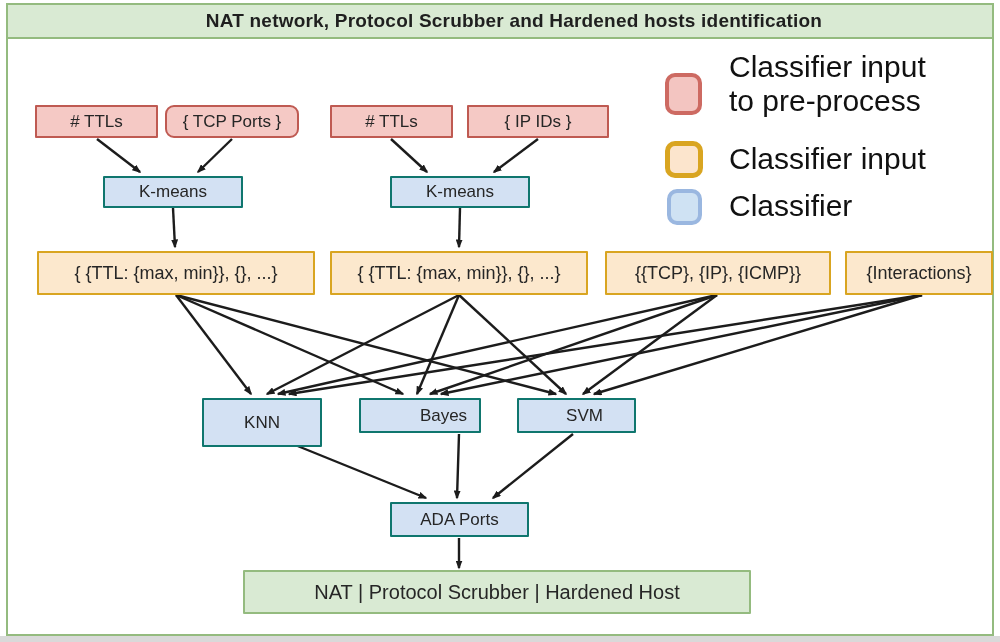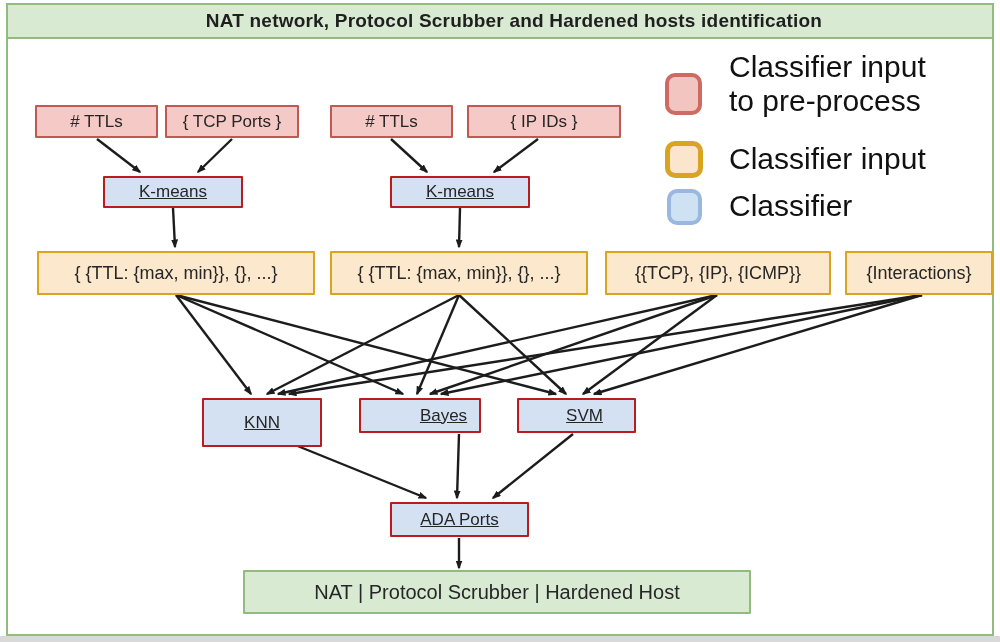--- a/index.html
+++ b/index.html
@@ -7,21 +7,21 @@
   .canvas { position:relative; width:1000px; height:642px; background:#ffffff; overflow:hidden; }
   .bottom-strip { position:absolute; left:0; top:636px; width:1000px; height:6px; background:#d9d9d9; }
   .frame { position:absolute; left:6px; top:3px; width:988px; height:633px; border:2px solid #94bb7f; background:#ffffff; }
   .titlebar { position:absolute; left:8px; top:5px; width:984px; height:34px; background:#d9ead3;
               border-bottom:2px solid #94bb7f; display:flex; align-items:center; justify-content:center; }
   .titlebar span { font-size:19px; font-weight:bold; color:#1f1f1f; letter-spacing:0.2px;margin-left:28px; }
 
   .node { position:absolute; display:flex; align-items:center; justify-content:center;
           font-size:17px; color:#262626; text-align:center; border-radius:1px; }
   .pre  { background:#f5c9c5; border:2px solid #bf5a52; }
-  .blue { background:#d3e1f3; border:2px solid #b91c1c;text-decoration:underline; }
+  .blue { background:#d3e1f3; border:2px solid #0f766e; }
   .oran { background:#fce8cd; border:2px solid #d9a521; font-size:18px; }
   .out  { background:#d9ead3; border:2px solid #94bb7f; font-size:20px; }
 
   .arrows { position:absolute; left:0; top:0; width:1000px; height:642px; pointer-events:none; }
   .arrows line { stroke:#1c1c1c; stroke-width:2.4; }
 
   .legend-swatch { position:absolute; border-radius:10px; }
   .legend-text { position:absolute; font-size:30px; line-height:34px; color:#111; white-space:nowrap; }
 </style>
 </head>
@@ -67,23 +67,23 @@
     <line x1="922" y1="295" x2="594" y2="394" marker-end="url(#ah)"></line>
 
     <line x1="268" y1="434" x2="426" y2="498" marker-end="url(#ah)"></line>
     <line x1="459" y1="434" x2="457" y2="498" marker-end="url(#ah)"></line>
     <line x1="573" y1="434" x2="493" y2="498" marker-end="url(#ah)"></line>
 
     <line x1="459" y1="538" x2="459" y2="568" marker-end="url(#ah)"></line>
   </svg>
 
   <div class="node pre" style="left:35px;  top:105px; width:123px; height:33px;"># TTLs</div>
-  <div class="node pre" style="left:165px; top:105px; width:134px; height:33px;">{ TCP Ports }</div>
+  <div class="node pre" style="left:165px; top:105px; width:134px; height:33px;border-radius:9px;">{ TCP Ports }</div>
   <div class="node pre" style="left:330px; top:105px; width:123px; height:33px;"># TTLs</div>
-  <div class="node pre" style="left:467px; top:105px; width:154px; height:33px;">{ IP IDs }</div>
+  <div class="node pre" style="left:467px; top:105px; width:142px; height:33px;">{ IP IDs }</div>
 
   <div class="node blue" style="left:103px; top:176px; width:140px; height:32px;">K-means</div>
   <div class="node blue" style="left:390px; top:176px; width:140px; height:32px;">K-means</div>
 
   <div class="node oran" style="left:37px;  top:251px; width:278px; height:44px;">{ {TTL: {max, min}}, {}, ...}</div>
   <div class="node oran" style="left:330px; top:251px; width:258px; height:44px;">{ {TTL: {max, min}}, {}, ...}</div>
   <div class="node oran" style="left:605px; top:251px; width:226px; height:44px;">{{TCP}, {IP}, {ICMP}}</div>
   <div class="node oran" style="left:845px; top:251px; width:148px; height:44px;">{Interactions}</div>
 
   <div class="node blue" style="left:202px; top:398px; width:120px; height:49px;">KNN</div>

